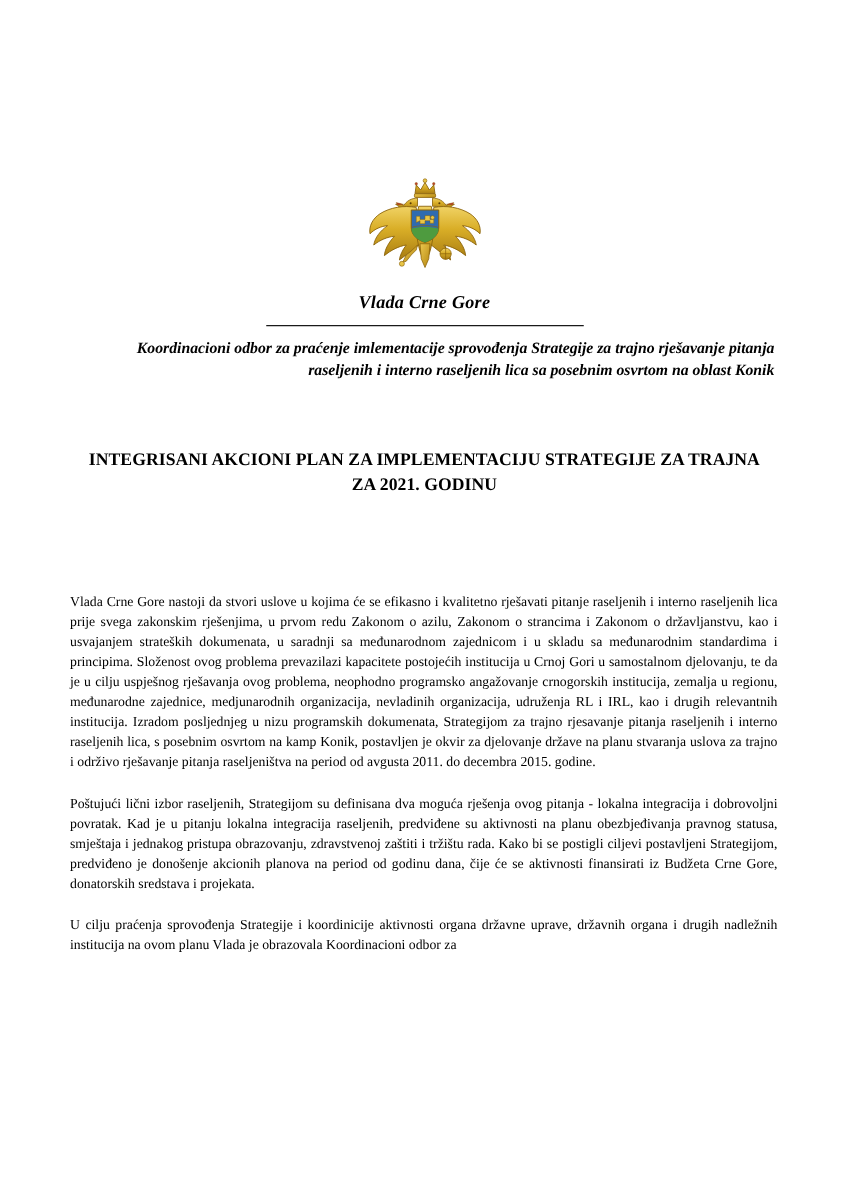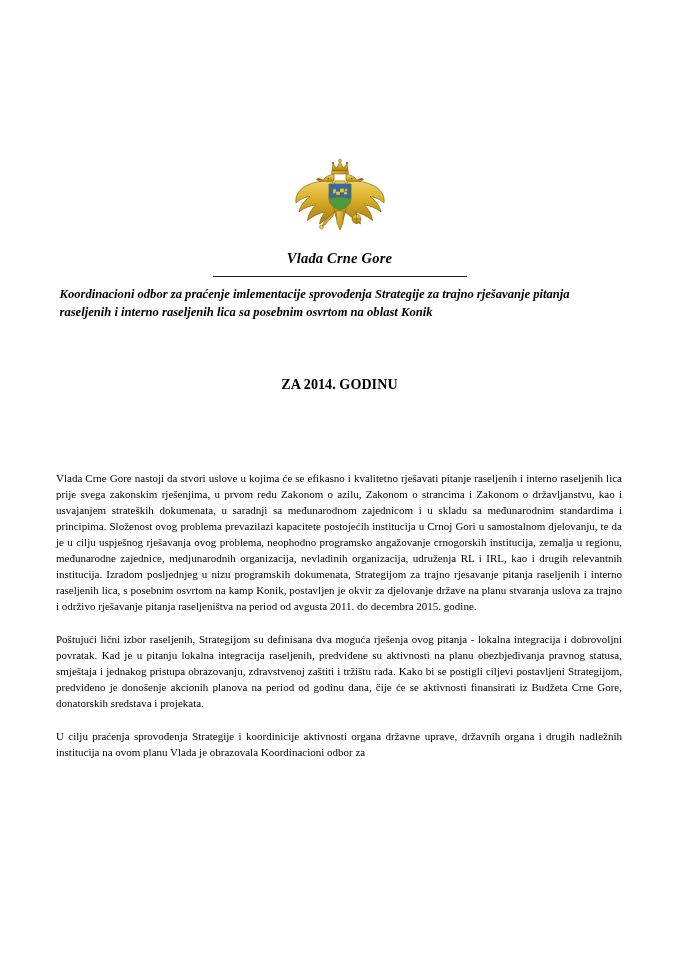--- a/index.html
+++ b/index.html
@@ -15,21 +15,21 @@
     font-family: "Liberation Serif", "DejaVu Serif", serif;
     color: #000000;
     -webkit-font-smoothing: antialiased;
   }
 
   .page {
     position: relative;
     width: 679px;
     height: 960px;
     box-sizing: border-box;
-    padding: 16px 56px;
+    padding: 0 56px;
     background: #ffffff;
   }
 
   
   .emblem-block {
     padding-top: 140px;
     text-align: center;
   }
   .emblem {
     display: block;
@@ -52,21 +52,21 @@
     height: 0;
     margin: 9px auto 0 auto;
     border: 0;
     border-top: 1.3px solid #1a1a1a;
   }
 
   
   .committee {
     margin: 9px auto 0 auto;
     width: 560px;
-    text-align: left;
+    text-align: right;
     font-weight: bold;
     font-style: italic;
     font-size: 12.6px;
     line-height: 1.42;
   }
 
   
   .doc-title {
     margin: 52px auto 0 auto;
     width: 566px;
@@ -167,21 +167,22 @@
     </svg>
   </div>
 
   <div class="gov-name">Vlada Crne Gore</div>
 
   <hr class="rule">
 
   <div class="committee">Koordinacioni odbor za praćenje imlementacije sprovođenja Strategije za trajno rješavanje pitanja raseljenih i interno raseljenih lica sa  posebnim osvrtom na oblast Konik</div>
 
   <div class="doc-title">
-    <span class="tline">ZA 2014. GODINU</span>
+    <span class="tline">INTEGRISANI AKCIONI PLAN ZA IMPLEMENTACIJU STRATEGIJE ZA TRAJNA</span>
+    <span class="tline">ZA 2021. GODINU</span>
   </div>
 
   <div class="body-copy">
     <p class="para">Vlada Crne Gore nastoji da stvori uslove u kojima će se efikasno i kvalitetno rješavati pitanje raseljenih i interno raseljenih lica  prije svega zakonskim rješenjima, u prvom redu Zakonom o azilu,   Zakonom o strancima i Zakonom  o državljanstvu, kao i usvajanjem strateških dokumenata, u saradnji sa međunarodnom zajednicom i u skladu sa međunarodnim standardima i principima. Složenost ovog problema prevazilazi kapacitete postojećih institucija u Crnoj Gori u samostalnom djelovanju, te da je u cilju uspješnog rješavanja ovog problema, neophodno programsko angažovanje crnogorskih institucija, zemalja u regionu, međunarodne zajednice, medjunarodnih organizacija, nevladinih organizacija, udruženja RL i IRL, kao i drugih relevantnih institucija. Izradom posljednjeg u nizu programskih dokumenata, Strategijom za trajno rjesavanje pitanja raseljenih i interno raseljenih lica, s posebnim osvrtom na kamp Konik, postavljen je okvir za djelovanje države na planu stvaranja uslova za trajno i održivo rješavanje pitanja raseljeništva na period od avgusta 2011. do decembra 2015. godine.</p>
     <p class="para">Poštujući lični izbor raseljenih, Strategijom su definisana dva moguća rješenja ovog pitanja - lokalna integracija i dobrovoljni povratak. Kad je u pitanju lokalna integracija raseljenih, predviđene su aktivnosti na planu obezbjeđivanja pravnog statusa, smještaja i jednakog pristupa obrazovanju, zdravstvenoj zaštiti i tržištu rada. Kako bi se postigli ciljevi postavljeni Strategijom, predviđeno je donošenje akcionih planova na period od godinu dana, čije će se aktivnosti finansirati iz Budžeta Crne Gore, donatorskih sredstava i projekata.</p>
     <p class="para">U cilju praćenja sprovođenja Strategije i koordinicije aktivnosti organa državne uprave, državnih organa i drugih nadležnih institucija na ovom planu Vlada je obrazovala Koordinacioni odbor za</p>
   </div>
 
 </div>
 

